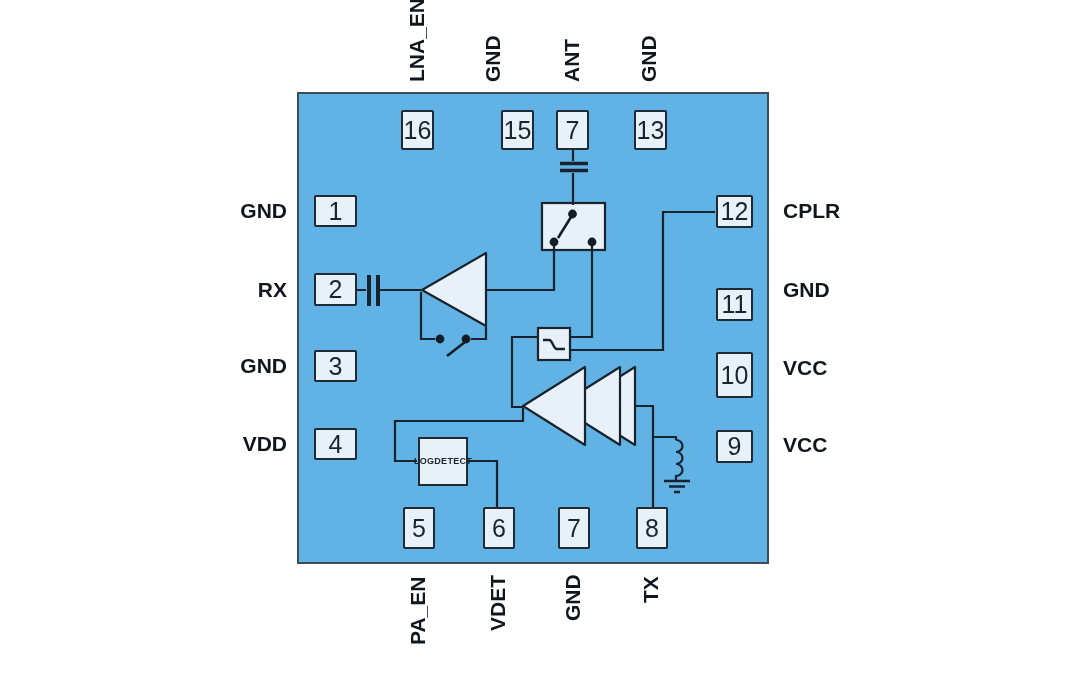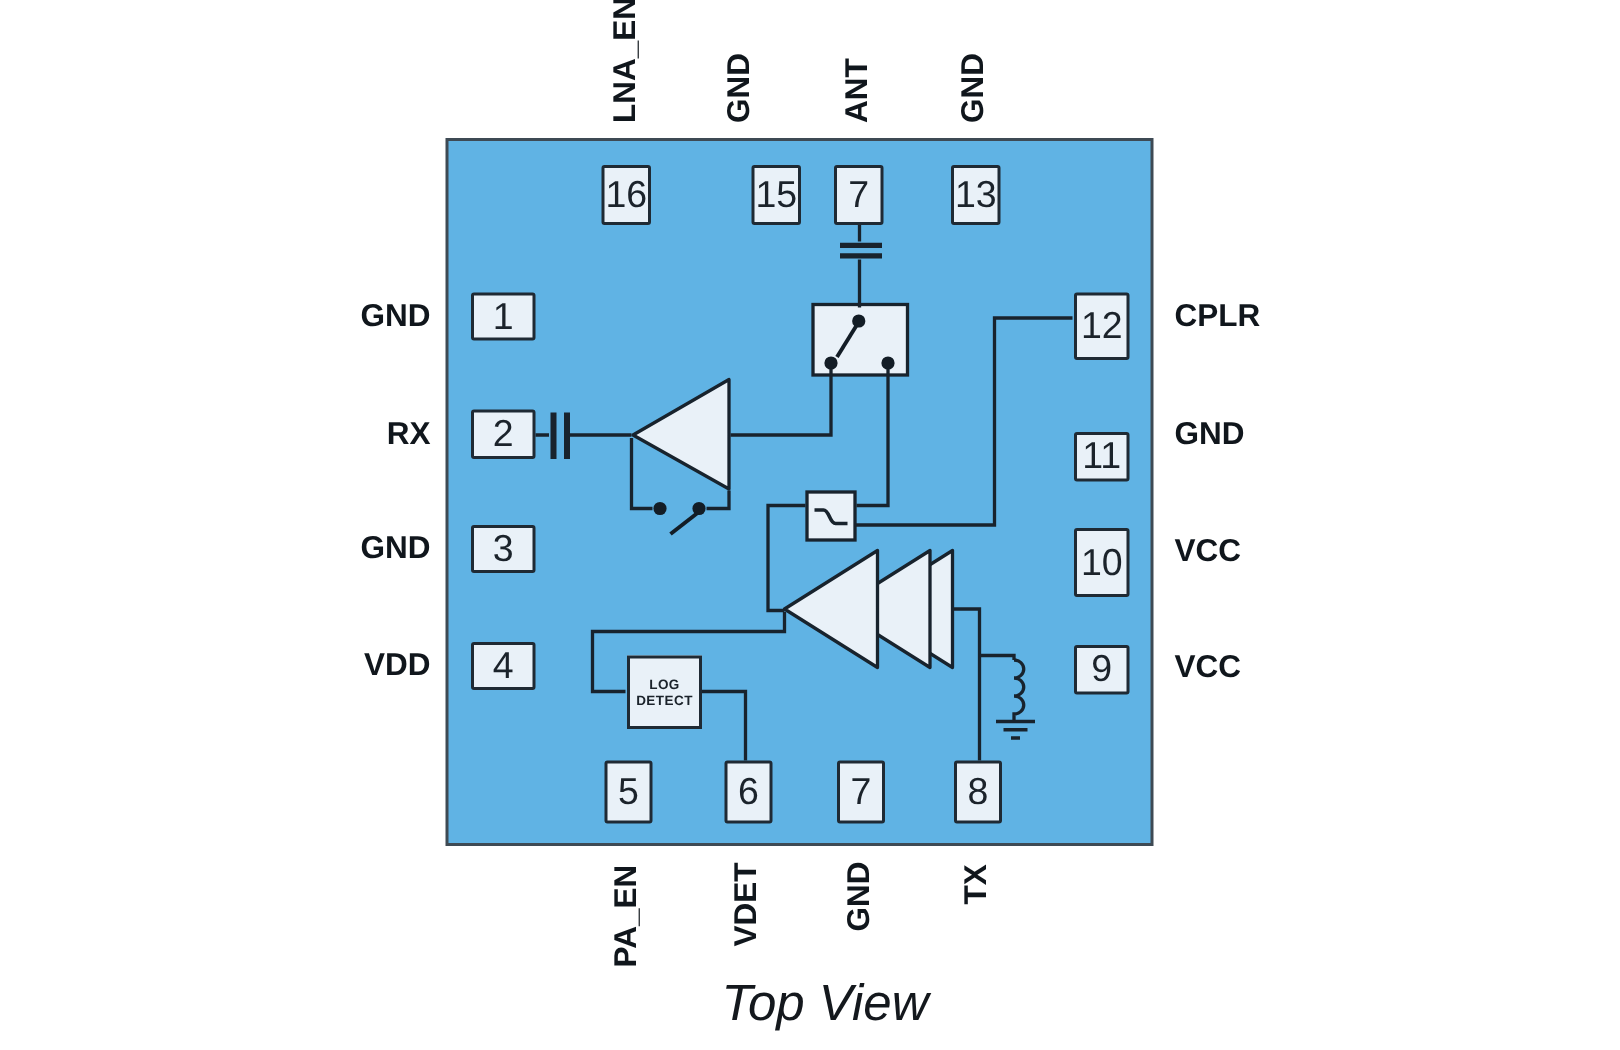--- a/index.html
+++ b/index.html
@@ -7,21 +7,21 @@
          font-family:"Liberation Sans",sans-serif;overflow:hidden;}
   .stage svg{position:absolute;left:0;top:0;}
   .pin-box{position:absolute;box-sizing:border-box;display:flex;align-items:center;justify-content:center;
            background:#E9F1F8;border:2px solid #1F2A34;border-radius:2px;
            font-size:25px;font-weight:400;color:#1B232B;}
   .side-label{position:absolute;font-size:21px;font-weight:700;color:#10161C;line-height:26px;white-space:nowrap;}
   .side-label.left{left:87px;width:200px;text-align:right;}
   .v-label{position:absolute;font-size:21px;font-weight:700;color:#10161C;line-height:24px;white-space:nowrap;
            transform-origin:0 0;transform:rotate(-90deg);}
   .log-box{position:absolute;left:418px;top:437px;width:50px;height:49px;box-sizing:border-box;
-           background:#E9F1F8;border:2px solid #1F2A34;display:flex;flex-direction:column;
+           background:#E9F1F8;border:2px solid #1F2A34;display:flex;
            align-items:center;justify-content:center;font-size:9px;font-weight:700;
            letter-spacing:.3px;color:#1B232B;line-height:11px;text-align:center;}
   .caption{position:absolute;left:430px;top:650px;width:240px;text-align:center;
            font-size:34px;font-style:italic;font-weight:400;color:#14181D;}
 </style>
 </head>
 <body>
 
 <div class="stage">
 
@@ -106,21 +106,21 @@
   <div class="pin-box" style="left:314px;top:273px;width:43px;height:33px;">
       <span>2</span>
     </div>
   <div class="pin-box" style="left:314px;top:350px;width:43px;height:32px;">
       <span>3</span>
     </div>
   <div class="pin-box" style="left:314px;top:428px;width:43px;height:32px;">
       <span>4</span>
     </div>
 
-  <div class="pin-box" style="left:716px;top:195px;width:37px;height:45px;">
+  <div class="pin-box" style="left:716px;top:195px;width:37px;height:33px;">
       <span>12</span>
     </div>
   <div class="pin-box" style="left:716px;top:288px;width:37px;height:33px;">
       <span>11</span>
     </div>
   <div class="pin-box" style="left:716px;top:352px;width:37px;height:46px;">
       <span>10</span>
     </div>
   <div class="pin-box" style="left:716px;top:430px;width:37px;height:33px;">
       <span>9</span>
@@ -157,15 +157,14 @@
   <div class="side-label" style="left:783px;top:198px;">CPLR</div>
   <div class="side-label" style="left:783px;top:277px;">GND</div>
   <div class="side-label" style="left:783px;top:355px;">VCC</div>
   <div class="side-label" style="left:783px;top:432px;">VCC</div>
 
   <div class="log-box">
     <span>LOG</span>
     <span>DETECT</span>
   </div>
 
-  <div class="caption">Top View</div>
 
 </div>
 
 </body></html>

